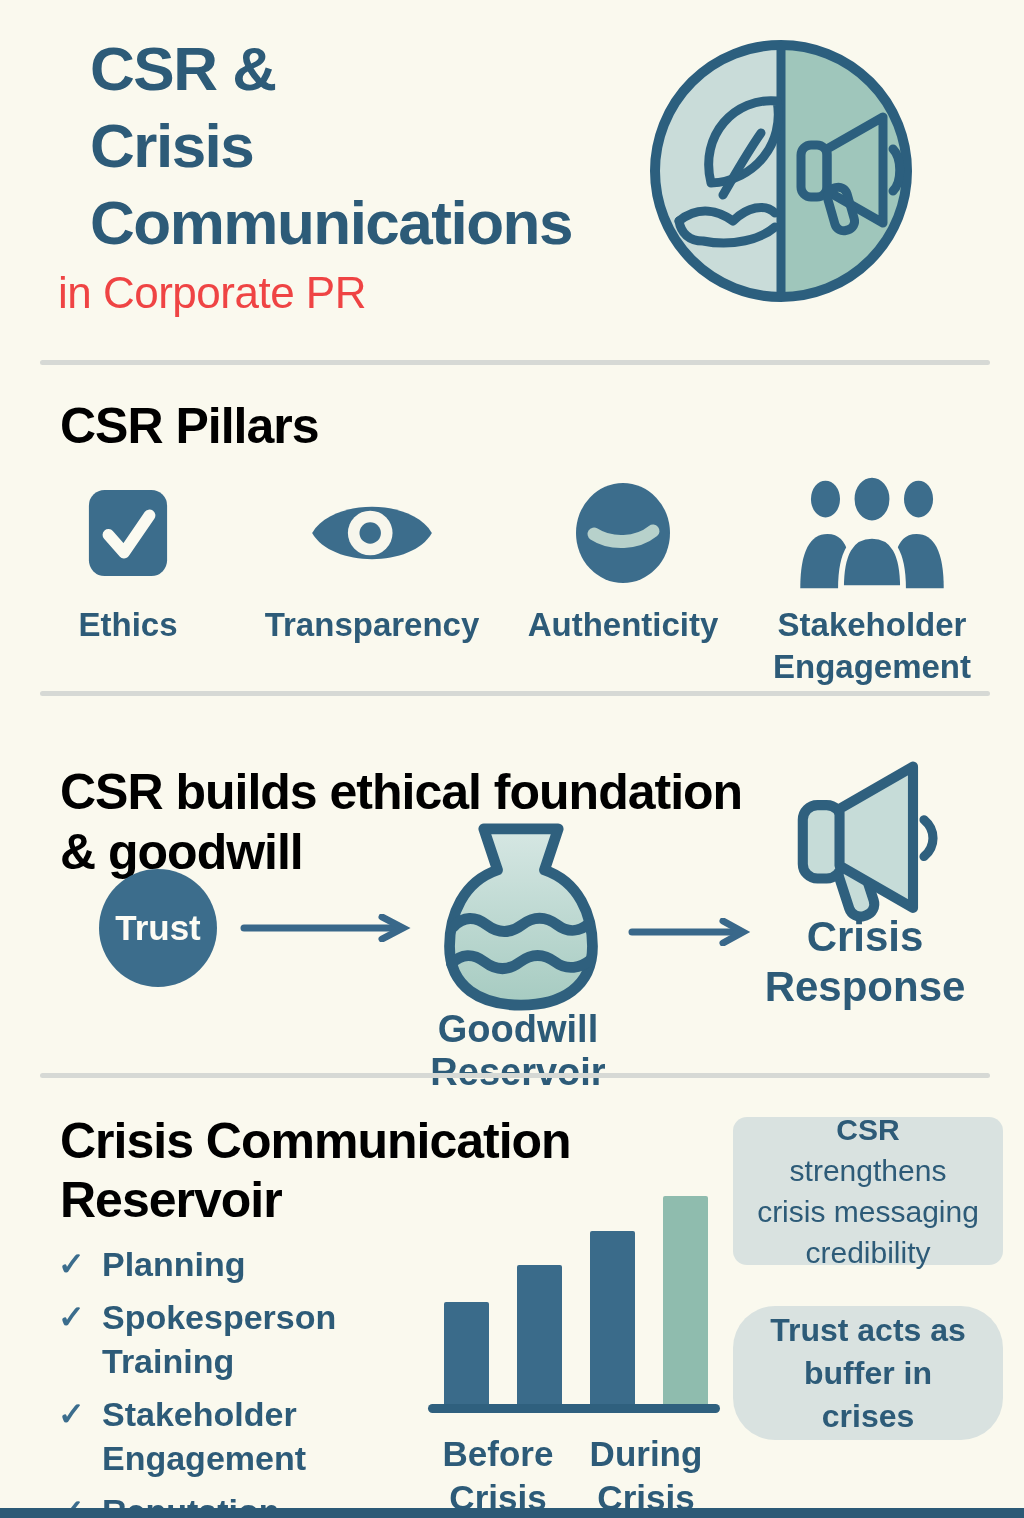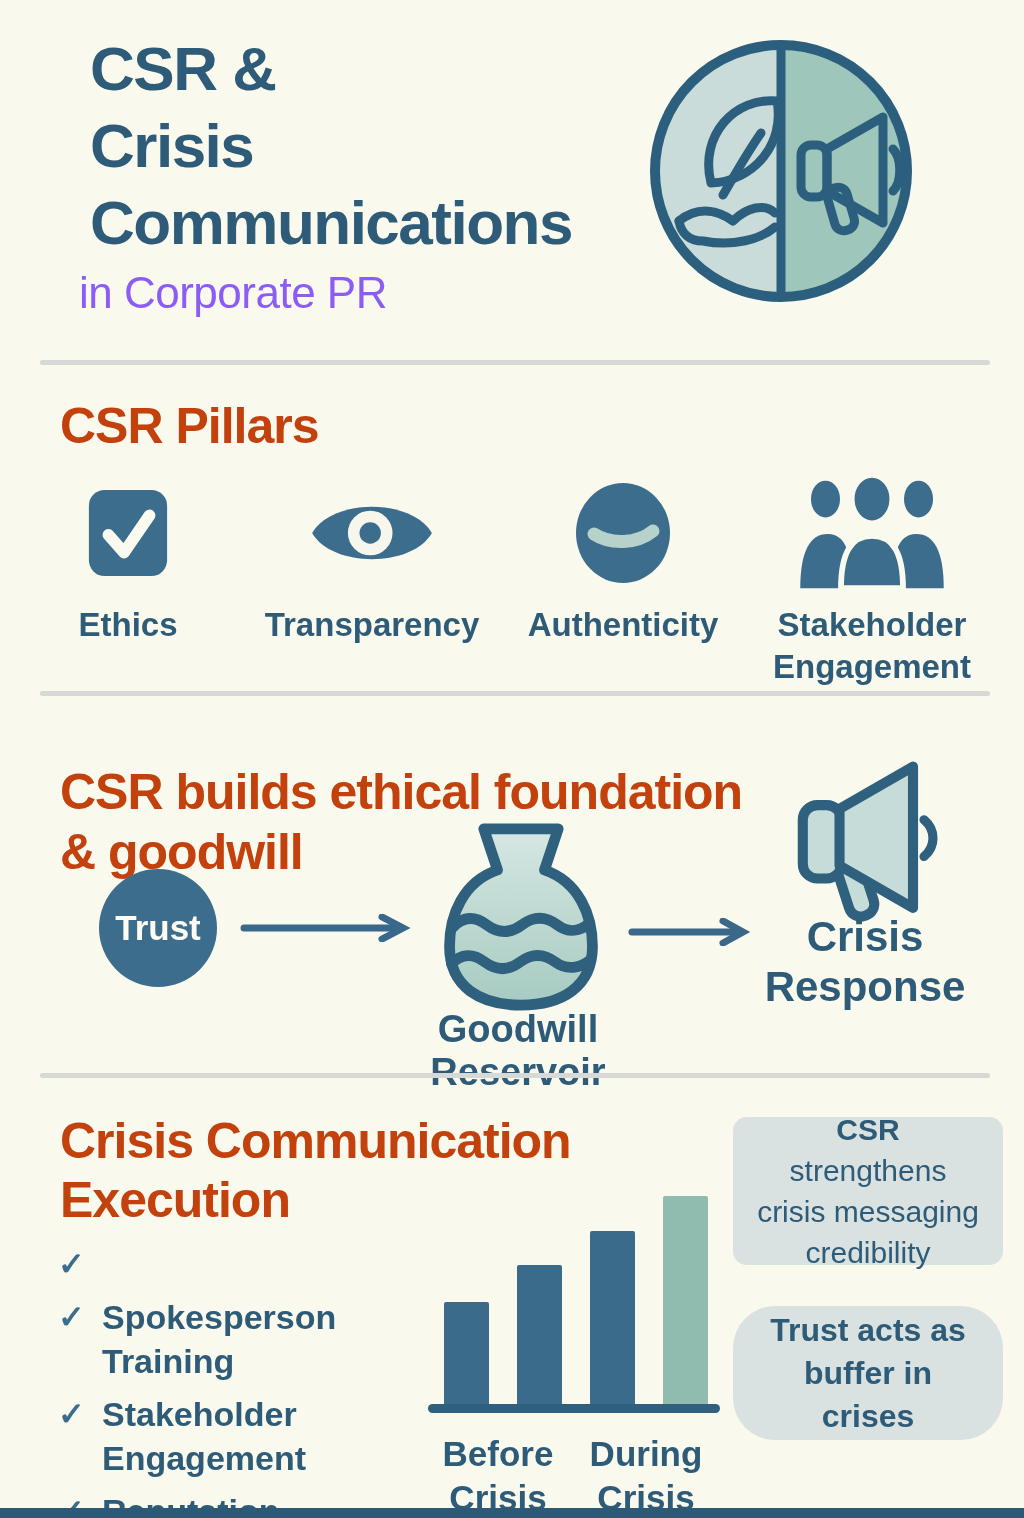--- a/index.html
+++ b/index.html
@@ -7,22 +7,22 @@
   body { font-family:"Liberation Sans", sans-serif; }
   #canvas {
     position:relative; width:1024px; height:1518px;
     background:#faf9ee; overflow:hidden; color:#2d5b78;
   }
   .abs { position:absolute; }
   .h1 {
     font-size:62px; line-height:77px; font-weight:700;
     letter-spacing:-1.5px; color:#2d5b78;
   }
-  .subtitle { font-size:44px; font-weight:500; letter-spacing:-0.5px; color:#8b5cf6;margin-left:21px; }
-  .h2 { font-size:50px; line-height:60px; font-weight:700; letter-spacing:-1px; color:#c2410c; }
+  .subtitle { font-size:44px; font-weight:500; letter-spacing:-0.5px; color:#ef4444; }
+  .h2 { font-size:50px; line-height:60px; font-weight:700; letter-spacing:-1px; color:#000000; }
   .divider { height:5px; background:#d6d9d5; border-radius:3px; }
   .pillar { width:230px; text-align:center; }
   .pillar .icon-box { height:110px; display:flex; align-items:center; justify-content:center; }
   .pillar-label { margin-top:16px; font-size:33px; line-height:42px; font-weight:600; color:#2d5b78; }
   .trust-circle {
     width:118px; height:118px; border-radius:50%; background:#3c6d8c;
     display:flex; align-items:center; justify-content:center;
     color:#fdfcf4; font-size:35px; font-weight:700;
   }
   .flow-label { font-size:38px; font-weight:600; color:#2d5b78; text-align:center; }
@@ -190,26 +190,27 @@
   </div>
   <div class="abs flow-label-lg" style="left:745px; top:912px; width:240px;">
     <div>Crisis</div>
     <div>Response</div>
   </div>
 
   <div class="abs divider" style="left:40px; top:1073px; width:950px;"></div>
 
   <div class="abs h2" style="left:60px; top:1112px; line-height:59px;">
     <div>Crisis Communication</div>
-    <div>Execution</div>
+    <div>Reservoir</div>
   </div>
 
   <div class="abs" style="left:58px; top:1242px; width:320px;">
     <div class="check-item">
       <span class="check-glyph">✓</span>
+      <span class="check-label">Planning</span>
     </div>
     <div class="check-item">
       <span class="check-glyph">✓</span>
       <span class="check-label">Spokesperson Training</span>
     </div>
     <div class="check-item">
       <span class="check-glyph">✓</span>
       <span class="check-label">Stakeholder Engagement</span>
     </div>
     <div class="check-item">

